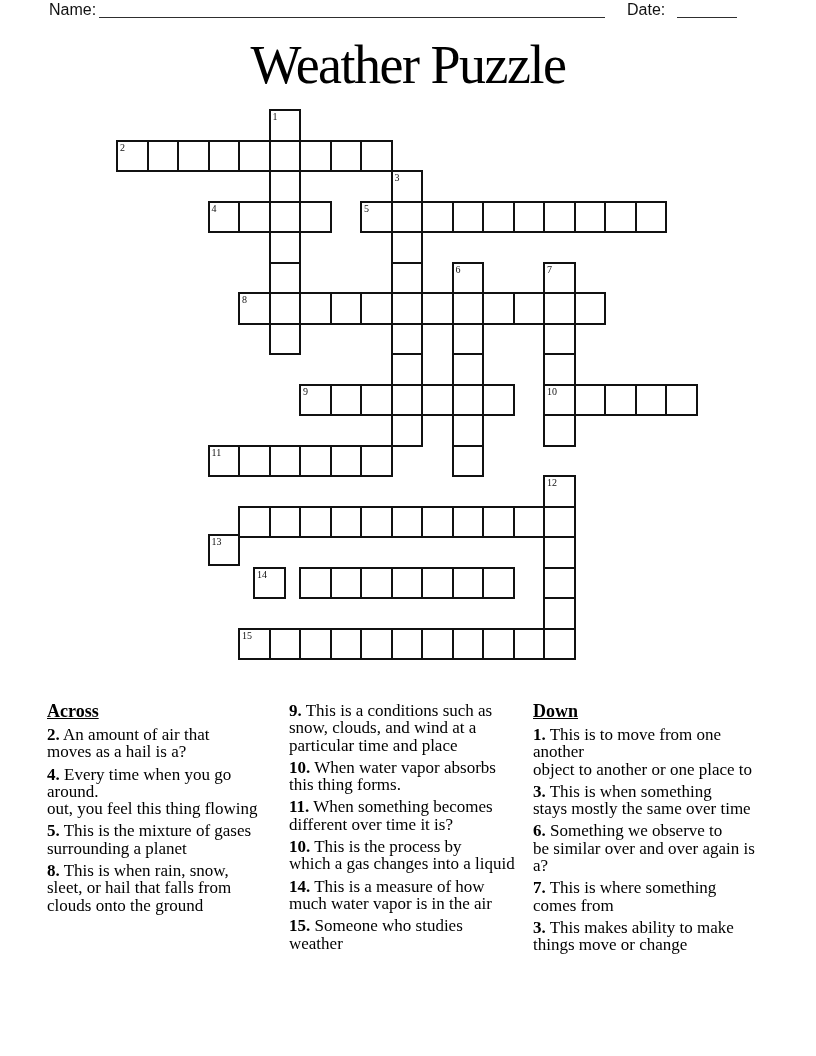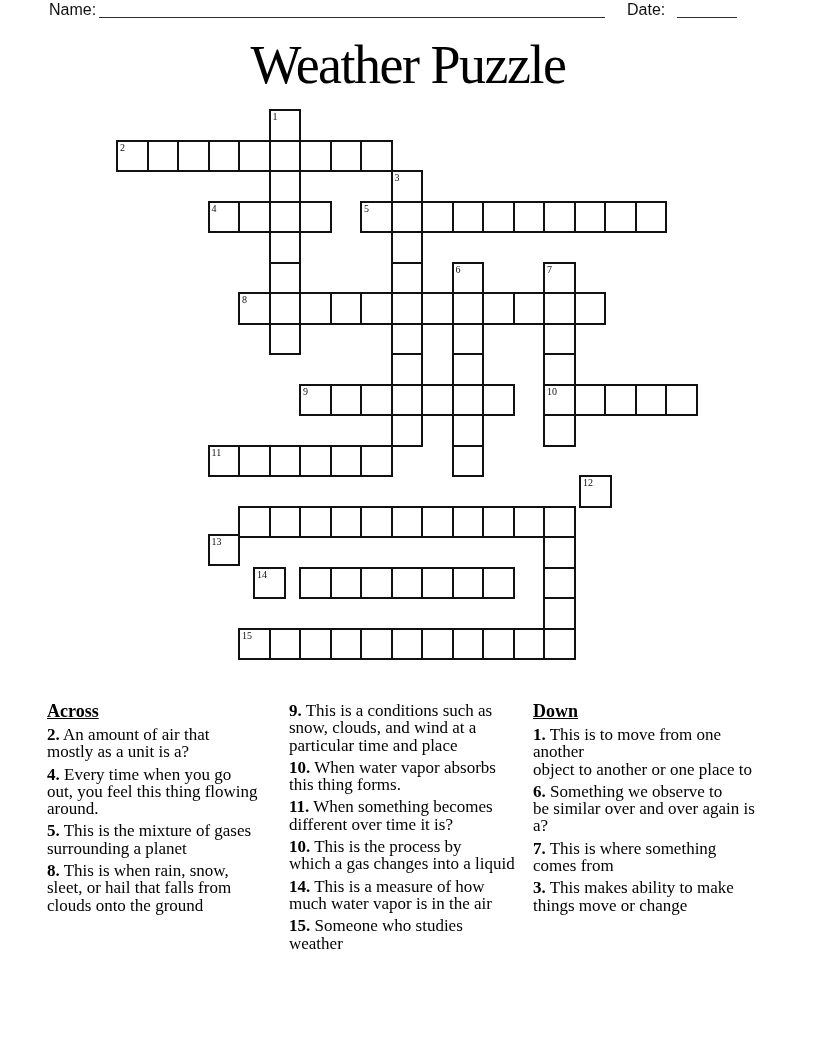--- a/index.html
+++ b/index.html
@@ -132,21 +132,21 @@
       <div class="cell" style="left: 543px; top: 414px;"></div>
       <div class="cell" style="left: 207.5px; top: 444.5px;">
         <span class="cellnum">11</span>
       </div>
       <div class="cell" style="left: 238px; top: 444.5px;"></div>
       <div class="cell" style="left: 268.5px; top: 444.5px;"></div>
       <div class="cell" style="left: 299px; top: 444.5px;"></div>
       <div class="cell" style="left: 329.5px; top: 444.5px;"></div>
       <div class="cell" style="left: 360px; top: 444.5px;"></div>
       <div class="cell" style="left: 451.5px; top: 444.5px;"></div>
-      <div class="cell" style="left: 543px; top: 475px; margin-left: 36px;">
+      <div class="cell" style="left: 543px; top: 475px;">
         <span class="cellnum">12</span>
       </div>
       <div class="cell" style="left: 207.5px; top: 505.5px; margin-top: 28px;">
         <span class="cellnum">13</span>
       </div>
       <div class="cell" style="left: 238px; top: 505.5px;"></div>
       <div class="cell" style="left: 268.5px; top: 505.5px;"></div>
       <div class="cell" style="left: 299px; top: 505.5px;"></div>
       <div class="cell" style="left: 329.5px; top: 505.5px;"></div>
       <div class="cell" style="left: 360px; top: 505.5px;"></div>
@@ -181,26 +181,26 @@
       <div class="cell" style="left: 451.5px; top: 627.5px;"></div>
       <div class="cell" style="left: 482px; top: 627.5px;"></div>
       <div class="cell" style="left: 512.5px; top: 627.5px;"></div>
       <div class="cell" style="left: 543px; top: 627.5px;"></div>
     </div>
 
   <div class="clue-col" id="col0" style="left:47px">
       <div class="clue-heading">Across</div>
       <div class="clue">
         <div class="clue-line"><span class="clue-num">2.</span> An amount of air that</div>
-        <div class="clue-line">mostly as a unit is a?</div>
+        <div class="clue-line">moves as a hail is a?</div>
       </div>
       <div class="clue">
         <div class="clue-line"><span class="clue-num">4.</span> Every time when you go</div>
+        <div class="clue-line">around.</div>
         <div class="clue-line">out, you feel this thing flowing</div>
-        <div class="clue-line">around.</div>
       </div>
       <div class="clue">
         <div class="clue-line"><span class="clue-num">5.</span> This is the mixture of gases</div>
         <div class="clue-line">surrounding a planet</div>
       </div>
       <div class="clue">
         <div class="clue-line"><span class="clue-num">8.</span> This is when rain, snow,</div>
         <div class="clue-line">sleet, or hail that falls from</div>
         <div class="clue-line">clouds onto the ground</div>
       </div>
@@ -233,20 +233,24 @@
       </div>
     </div>
   <div class="clue-col" id="col2" style="left:533px">
       <div class="clue-heading">Down</div>
       <div class="clue">
         <div class="clue-line"><span class="clue-num">1.</span> This is to move from one</div>
         <div class="clue-line">another</div>
         <div class="clue-line">object to another or one place to</div>
       </div>
       <div class="clue">
+        <div class="clue-line"><span class="clue-num">3.</span> This is when something</div>
+        <div class="clue-line">stays mostly the same over time</div>
+      </div>
+      <div class="clue">
         <div class="clue-line"><span class="clue-num">6.</span> Something we observe to</div>
         <div class="clue-line">be similar over and over again is</div>
         <div class="clue-line">a?</div>
       </div>
       <div class="clue">
         <div class="clue-line"><span class="clue-num">7.</span> This is where something</div>
         <div class="clue-line">comes from</div>
       </div>
       <div class="clue">
         <div class="clue-line"><span class="clue-num">3.</span> This makes ability to make</div>

